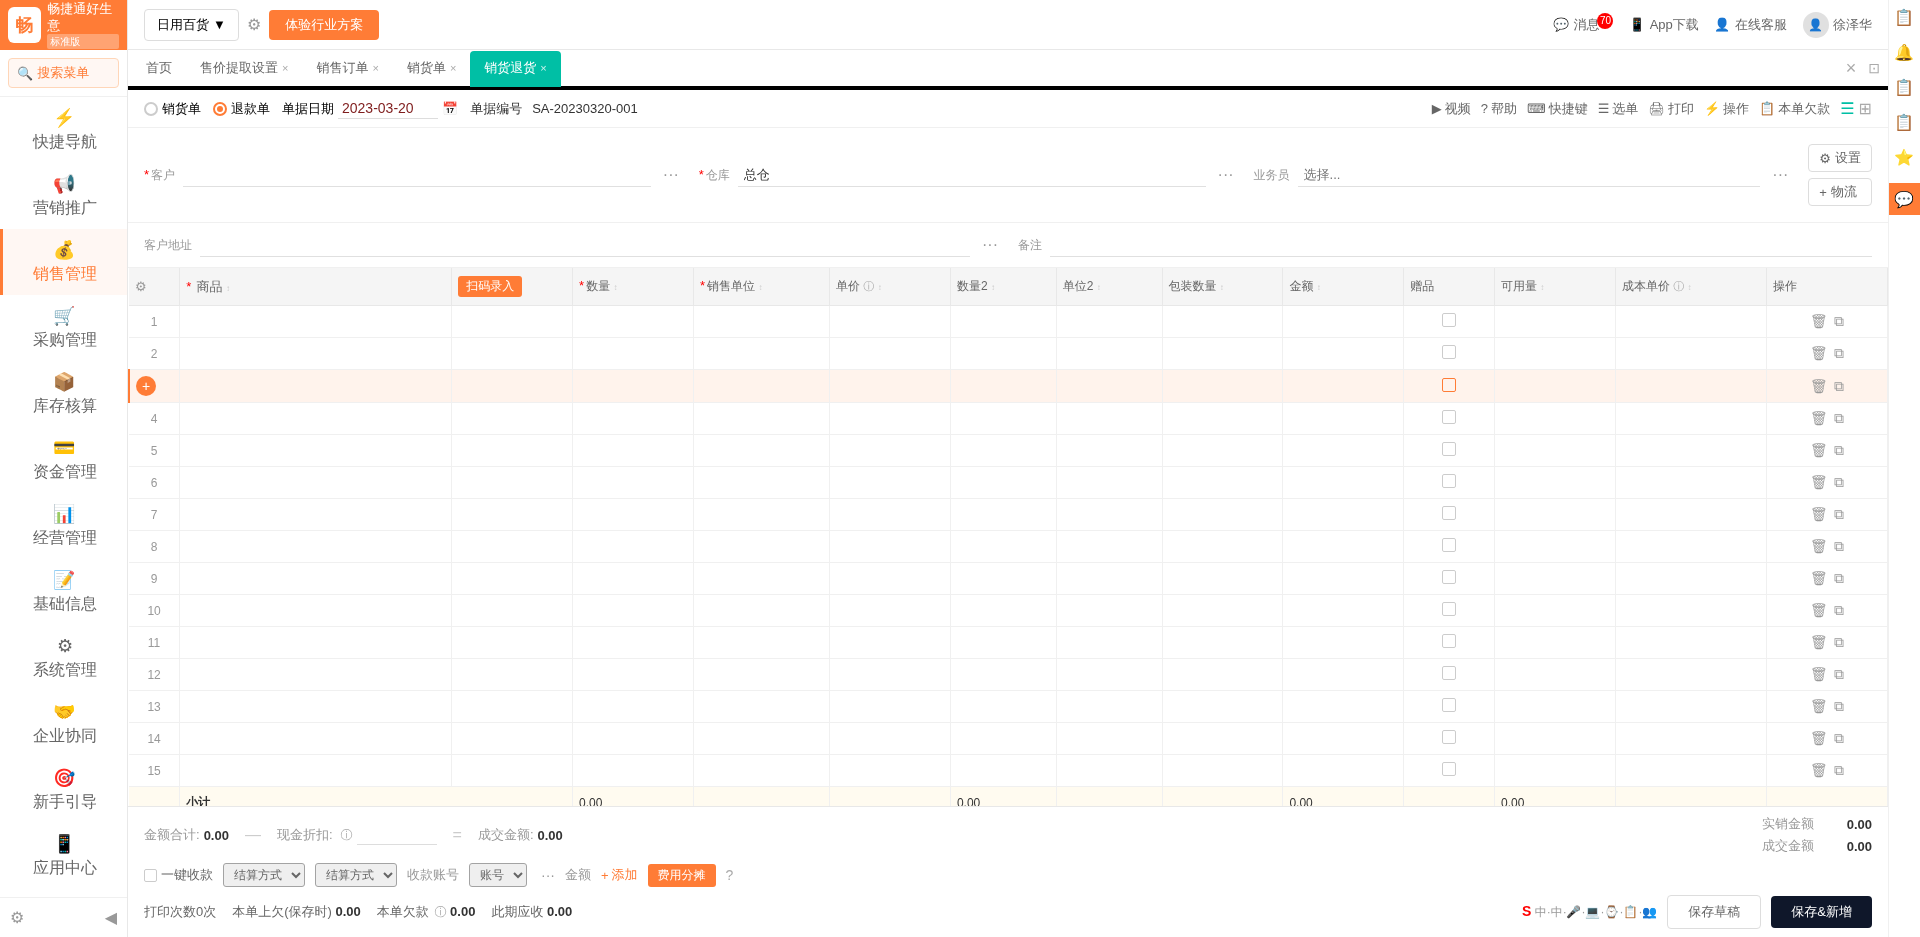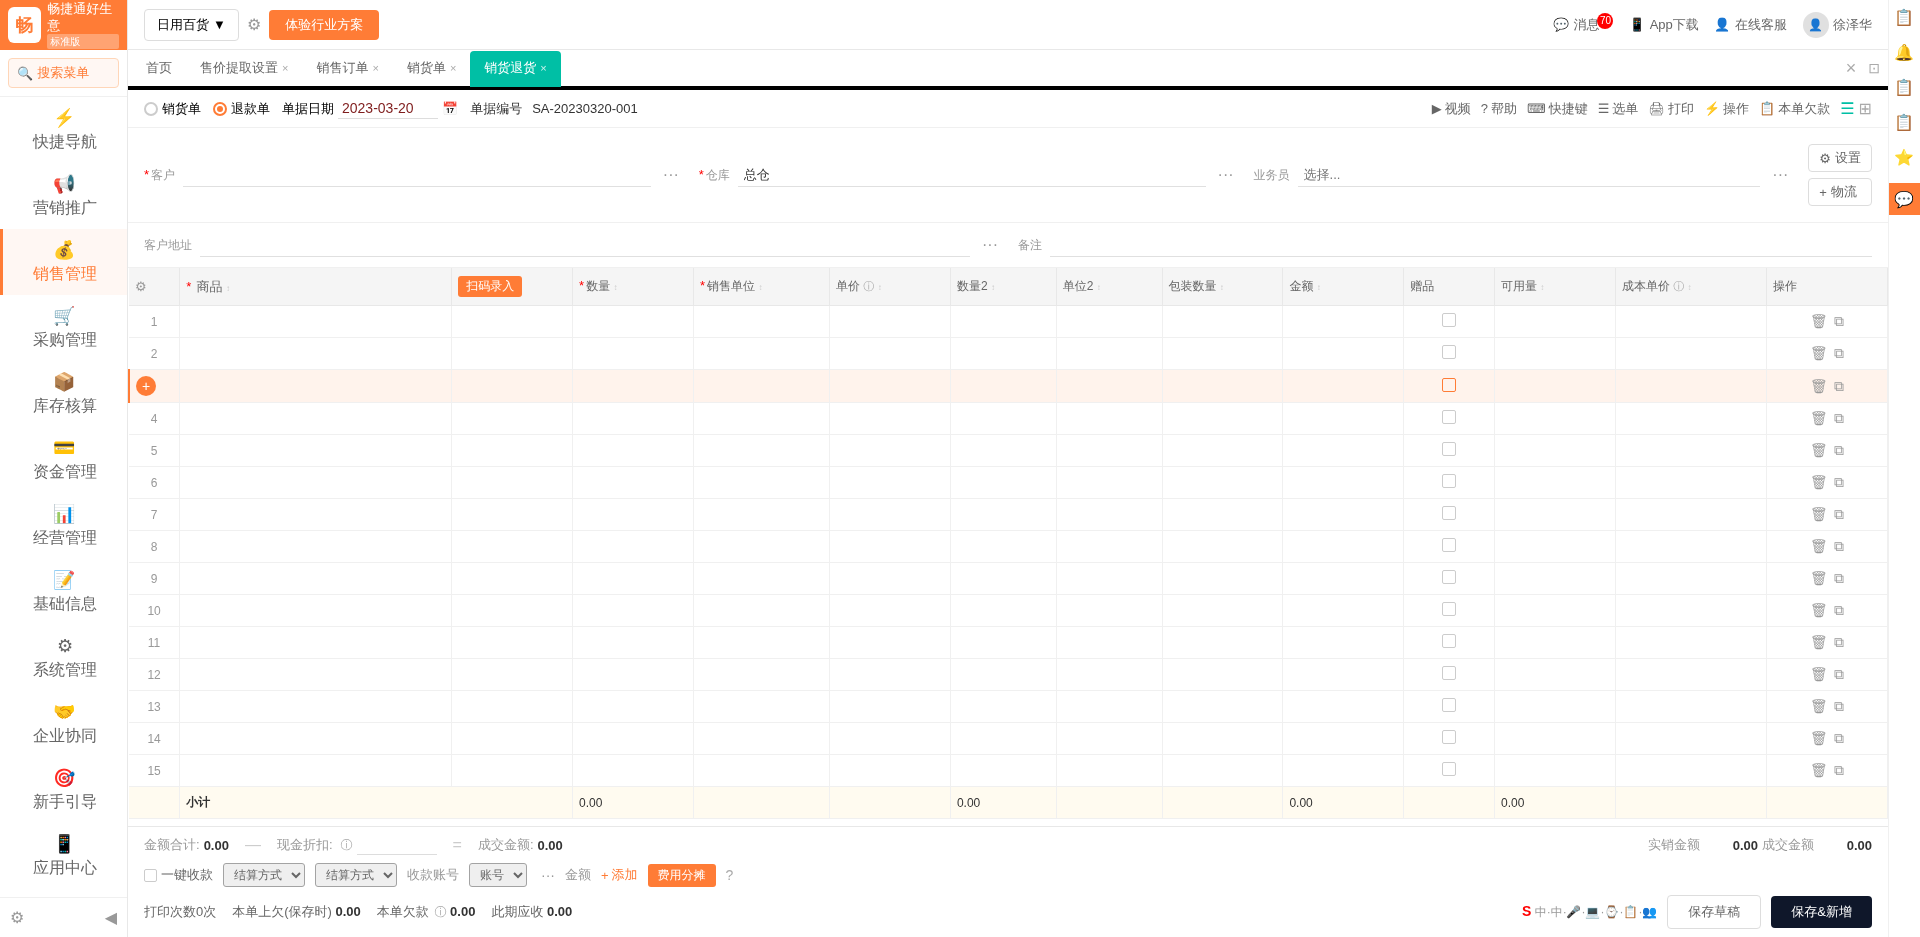--- a/index.html
+++ b/index.html
@@ -283,21 +283,21 @@
     .amount-value { color: #333; font-weight: bold; }
     .minus-sign { color: #ccc; font-size: 16px; }
     .equals-sign { color: #ccc; font-size: 16px; }
     .amount-input { border: none; border-bottom: 1px solid #ddd; width: 80px; padding: 2px 4px; font-size: 13px; }
     .bottom-row2 { display: flex; align-items: center; gap: 10px; }
     .checkbox-label { display: flex; align-items: center; gap: 4px; font-size: 12px; color: #666; }
     .small-checkbox { width: 13px; height: 13px; border: 1px solid #ccc; border-radius: 2px; display: inline-block; }
     .bottom-select { border: 1px solid #a3a3a3; border-radius: 3px; padding: 3px 6px; font-size: 12px; color: #666; }
     .add-fee-btn { background: none; border: none; color: #ff7c36; cursor: pointer; display: flex; align-items: center; gap: 3px; font-size: 12px; }
     .fee-split-btn { background: #ff7c36; color: #fff; border: none; border-radius: 3px; padding: 3px 10px; font-size: 12px; cursor: pointer; }
-    .bottom-stats { display: flex; flex-direction: row; align-items: flex-end; gap: 4px; margin-left: auto; }
+    .bottom-stats { display: flex; flex-direction: column; align-items: flex-end; gap: 4px; margin-left: auto; }
     .stat-row { display: flex; align-items: center; gap: 8px; font-size: 12px; }
     .stat-label { color: #999; }
     .stat-value { color: #333; font-weight: bold; min-width: 50px; text-align: right; }
     .bottom-row3 { display: flex; align-items: center; gap: 16px; font-size: 12px; color: #666; }
     .print-info { font-size: 12px; color: #999; }
     .save-draft-btn {
       background: #fff;
       border: 1px solid #ddd;
       border-radius: 4px;
       padding: 7px 20px;

